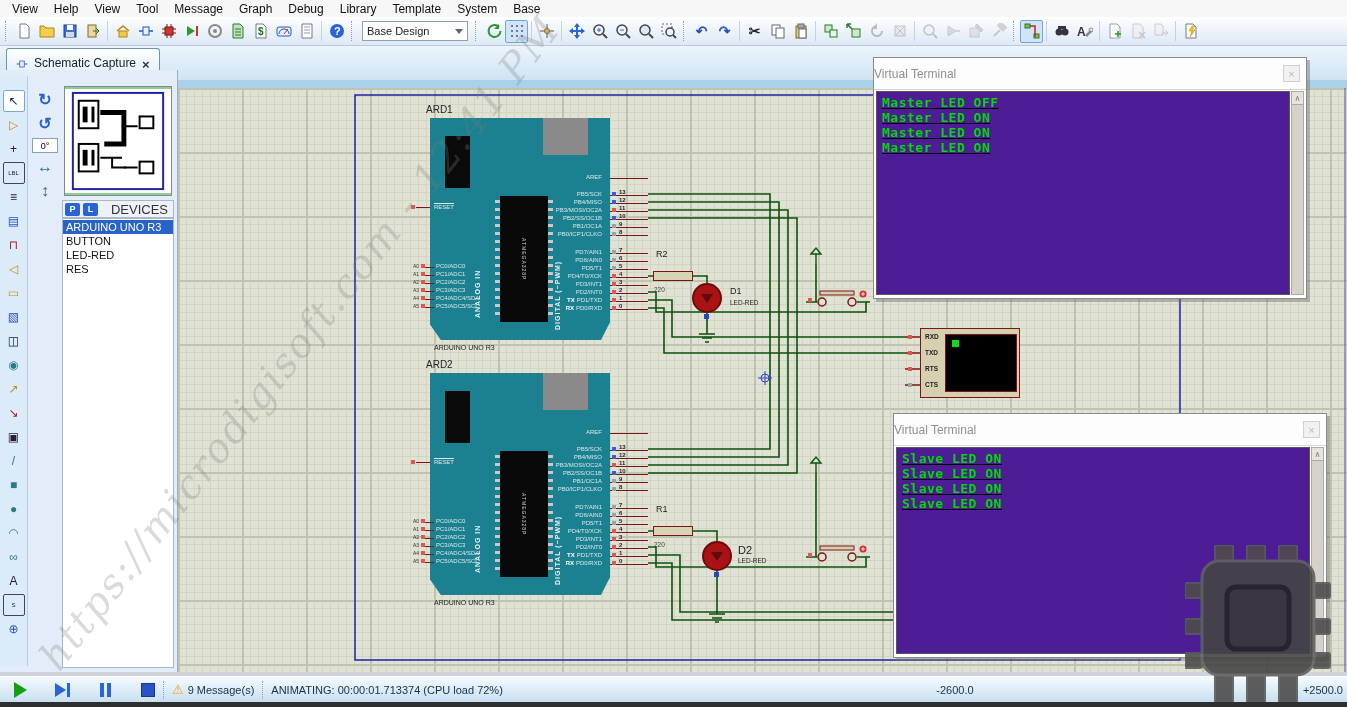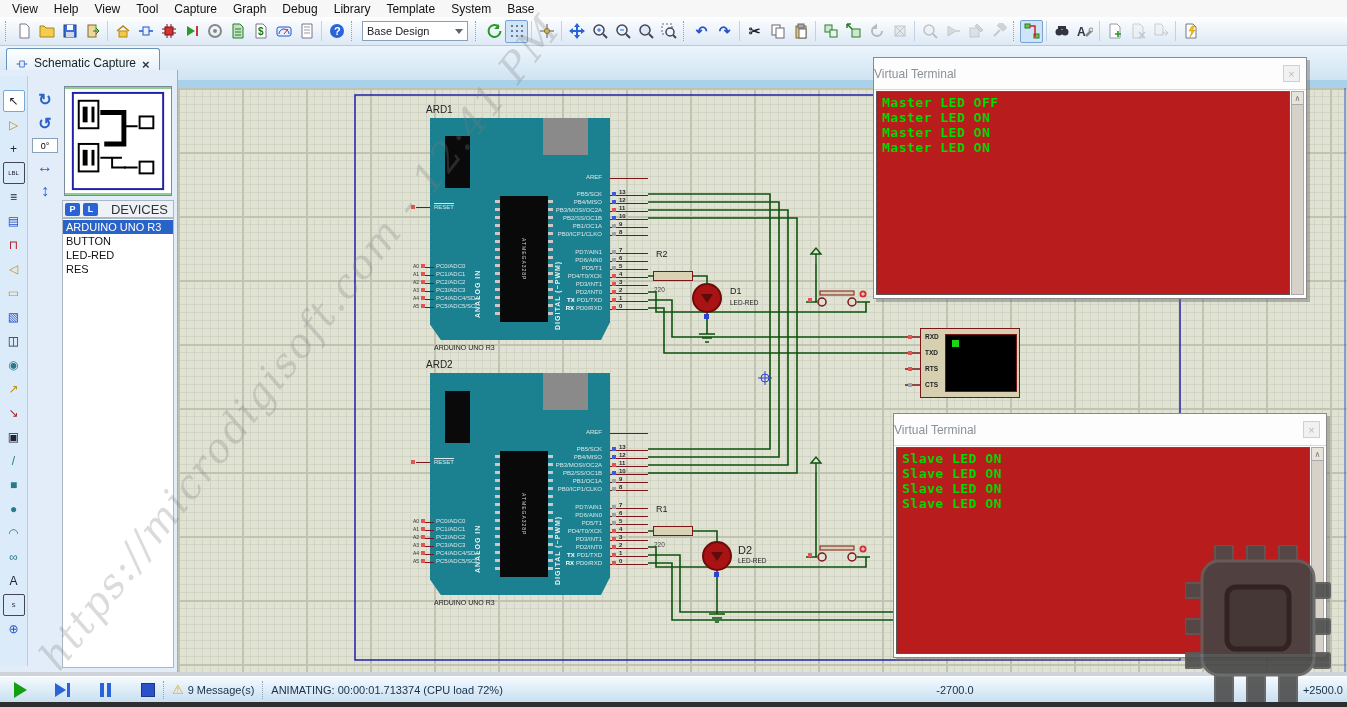--- a/index.html
+++ b/index.html
@@ -156,21 +156,21 @@
   
   .vterm { position:absolute; background:#fff; border:1px solid #8a8a8a;
     box-shadow:3px 3px 0 rgba(110,110,110,.45); z-index:10; }
   .vterm-title { position:absolute; left:0; top:0; right:0; height:32px; background:#fdfdfd;
     border-bottom:1px solid #d8d8d8; font-size:12px; color:#8a9199; line-height:32px;
     }
   .vterm-close { position:absolute; right:6px; top:7px; width:17px; height:17px;
     background:#f1f1f1; border:1px solid #d0d0d0; color:#bbb; font-size:11px;
     text-align:center; line-height:16px; }
   .vterm-body { position:absolute; left:2px; right:16px; top:33px; bottom:3px;
-    background:#b91c1c; border:1px solid #555; padding:3px 5px; }
+    background:#4c1d95; border:1px solid #555; padding:3px 5px;text-decoration:underline; }
   .tline { font-family:"DejaVu Sans Mono", monospace; font-size:13px; font-weight:bold;
     color:#00dd00; line-height:15px; letter-spacing:.5px; white-space:pre; }
   .vterm-scroll { position:absolute; right:2px; top:33px; bottom:3px; width:13px;
     background:#d6d2ca; border:1px solid #aaa; }
   .vterm-scroll .up { width:100%; height:13px; background:#e8e4dc; border-bottom:1px solid #aaa;
     font-size:8px; color:#777; text-align:center; line-height:13px; }
 
   
   #statusbar { position:absolute; left:0; top:676px; width:100%; height:26px;
     background:linear-gradient(#f4fafe,#c8dff0); border-top:1px solid #fff; z-index:6;
@@ -199,21 +199,21 @@
 </style>
 </head>
 <body>
 
 <div id="menubar">
 
 <span class="menu-item">View</span>
     <span class="menu-item">Help</span>
     <span class="menu-item">View</span>
     <span class="menu-item">Tool</span>
-    <span class="menu-item">Capture</span>
+    <span class="menu-item">Message</span>
     <span class="menu-item">Graph</span>
     <span class="menu-item">Debug</span>
     <span class="menu-item">Library</span>
     <span class="menu-item">Template</span>
     <span class="menu-item">System</span>
     <span class="menu-item">Base</span>
   </div>
 
 <div id="toolbar">
   <span class="tgrip"></span>
@@ -1032,21 +1032,21 @@
   <span class="btn-pause">
       <i></i>
       <i></i>
     </span>
   <span class="btn-stop"></span>
   <span class="sb-sep"></span>
   <span class="warn">⚠</span>
   <span>9 Message(s)</span>
   <span class="sb-sep"></span>
   <span>ANIMATING: 00:00:01.713374 (CPU load 72%)</span>
-  <span class="sb-coord-x">-2700.0</span>
+  <span class="sb-coord-x">-2600.0</span>
   <span class="sb-coord-y">+2500.0</span>
 </div>
 <div id="bottomstrip"></div>
 
 <div id="wm-text">https://microdigisoft.com - 12:41 PM</div>
 <svg id="wm-chip" width="162" height="160" opacity="0.9">
   <g fill="#4c4c4c" stroke="#5a5a5a" stroke-width="2">
     <rect x="30" y="0" width="18" height="17" rx="2"></rect>
       <rect x="62" y="0" width="18" height="17" rx="2"></rect>
       <rect x="94" y="0" width="18" height="17" rx="2"></rect>

